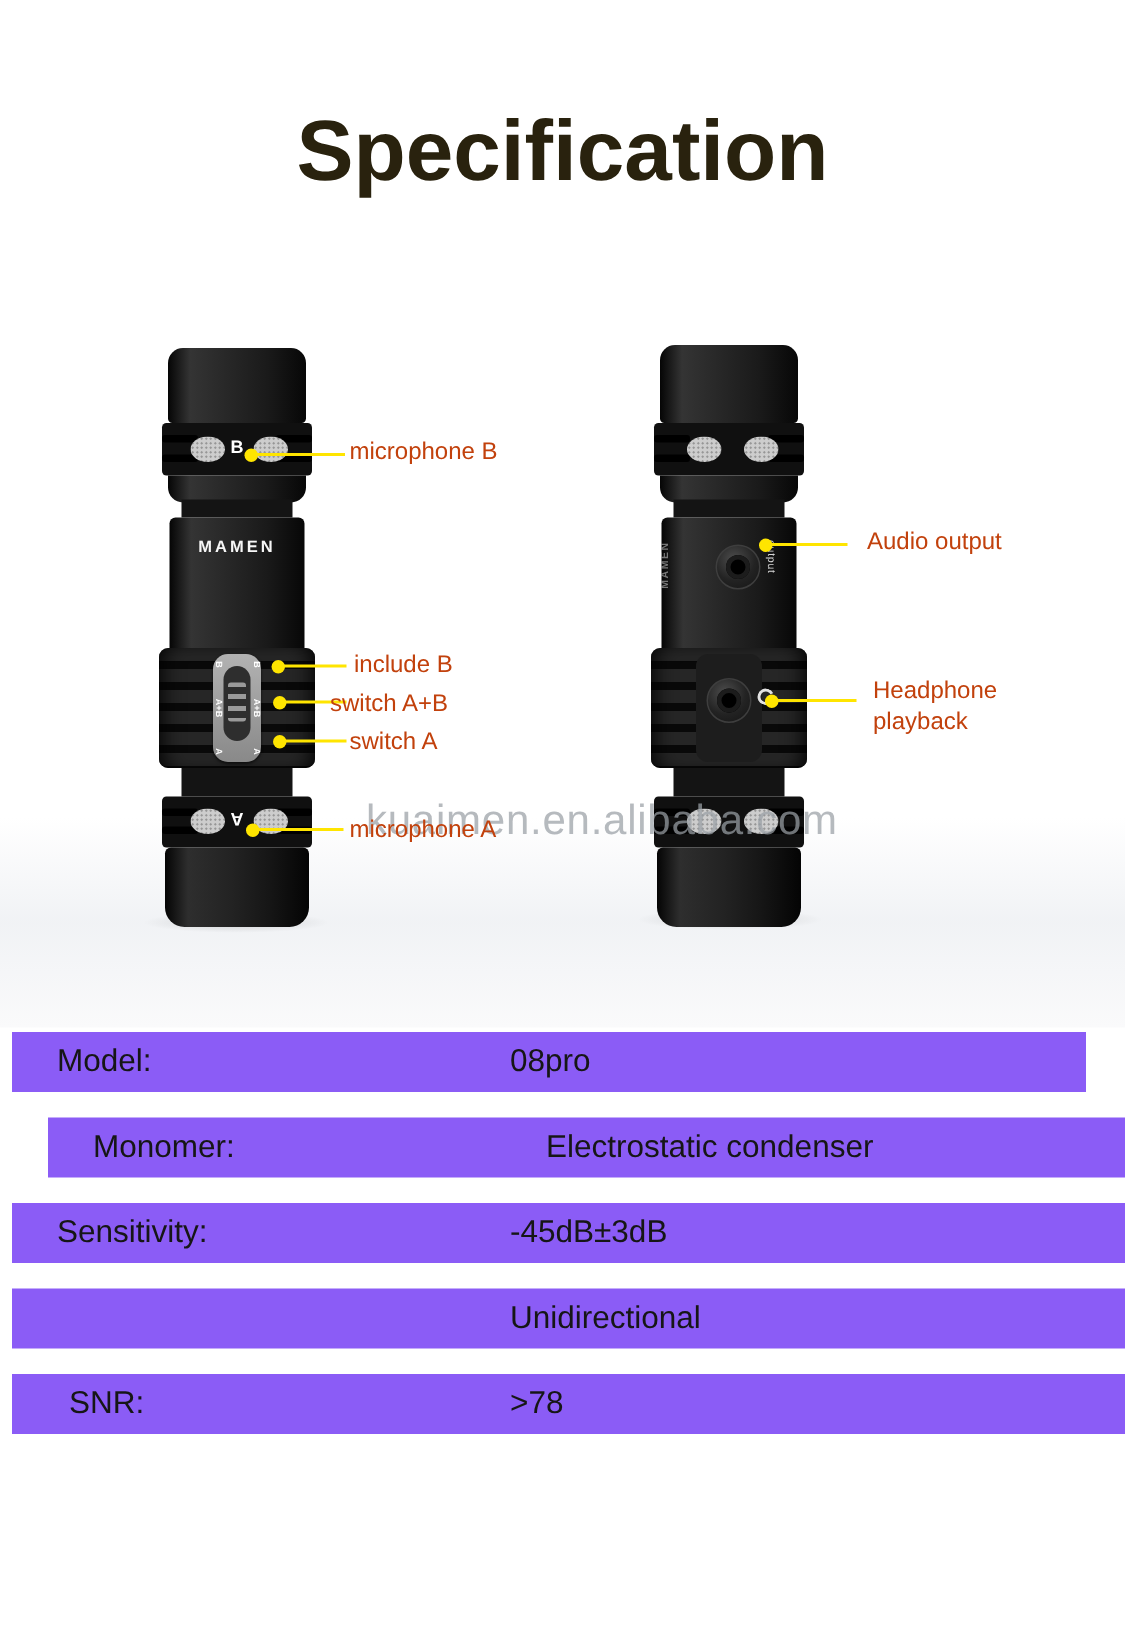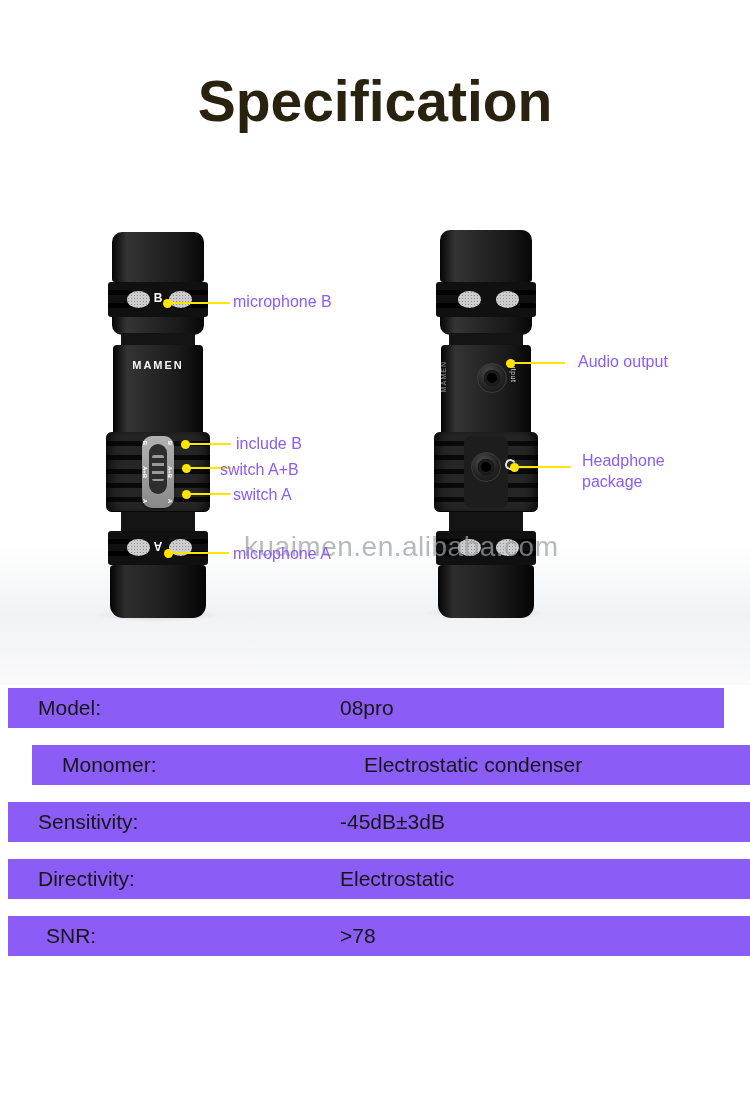--- a/index.html
+++ b/index.html
@@ -53,21 +53,21 @@
   .jack-label{writing-mode:vertical-rl;font-size:7px;color:#d6d6d6;letter-spacing:.5px;}
   .hp-icon{width:11px;height:11px;border:2.5px solid #e2e2e2;border-radius:50%;
            border-right-color:transparent;transform:rotate(18deg);}
   .cap-bottom{left:4px;width:96px;height:53px;border-radius:4px 4px 13px 13px;
               background:linear-gradient(90deg,#040404 0%,#2e2e2e 16%,#232323 46%,#161616 72%,#040404 100%);}
   .rot180{transform:rotate(180deg);}
 
   
   .co-line{position:absolute;height:2px;background:#ffe500;z-index:4;}
   .co-dot{position:absolute;width:9px;height:9px;border-radius:50%;background:#ffe500;z-index:4;}
-  .co-label{position:absolute;font-size:16px;color:#8b5cf6;line-height:21px;z-index:5;white-space:nowrap;}
+  .co-label{position:absolute;font-size:16px;color:#c2410c;line-height:21px;z-index:5;white-space:nowrap;}
   .wrap2{white-space:normal;width:112px;}
 
   
   .watermark{position:absolute;left:244px;top:531px;font-size:28px;color:#9aa0a6;
              opacity:.72;z-index:3;letter-spacing:.5px;}
 
   
   .row{position:absolute;left:8px;height:40px;background:#8b5cf6;}
   .row .lab{position:absolute;left:30px;top:0;line-height:40px;font-size:21px;color:#161616;}
   .row .val{position:absolute;left:332px;top:0;line-height:40px;font-size:21px;color:#161616;}
@@ -182,42 +182,41 @@
   <div class="co-dot" style="left:182px;top:464px;"></div>
   <div class="co-line" style="left:190px;top:467px;width:41px;"></div>
   <div class="co-label" style="left:220px;top:459px;">switch A+B</div>
 
   <div class="co-dot" style="left:182px;top:490px;"></div>
   <div class="co-line" style="left:190px;top:493px;width:41px;"></div>
   <div class="co-label" style="left:233px;top:484px;">switch A</div>
 
   <div class="co-dot" style="left:510px;top:463px;"></div>
   <div class="co-line" style="left:517px;top:466px;width:54px;"></div>
-  <div class="co-label wrap2" style="left:582px;top:450px;">Headphone package</div>
+  <div class="co-label wrap2" style="left:582px;top:450px;">Headphone playback</div>
 
   <div class="co-dot" style="left:164px;top:549px;"></div>
   <div class="co-line" style="left:171px;top:552px;width:58px;"></div>
   <div class="co-label" style="left:233px;top:543px;">microphone A</div>
 
   <div class="watermark">kuaimen.en.alibaba.com</div>
 
   <div class="row" style="top:688px;width:716px;">
     <span class="lab">Model:</span>
     <span class="val">08pro</span>
   </div>
   <div class="row" style="top:745px;width:742px;margin-left:24px;">
     <span class="lab">Monomer:</span>
     <span class="val">Electrostatic condenser</span>
   </div>
   <div class="row" style="top:802px;width:742px;">
     <span class="lab">Sensitivity:</span>
     <span class="val">-45dB±3dB</span>
   </div>
   <div class="row" style="top:859px;width:742px;">
-    <span class="lab">Directivity:</span>
-    <span class="val">Electrostatic</span>
+    <span class="val">Unidirectional</span>
   </div>
   <div class="row" style="top:916px;width:742px;">
     <span class="lab" style="left:38px;">SNR:</span>
     <span class="val">&gt;78</span>
   </div>
 
 </div>
 
 </body></html>

